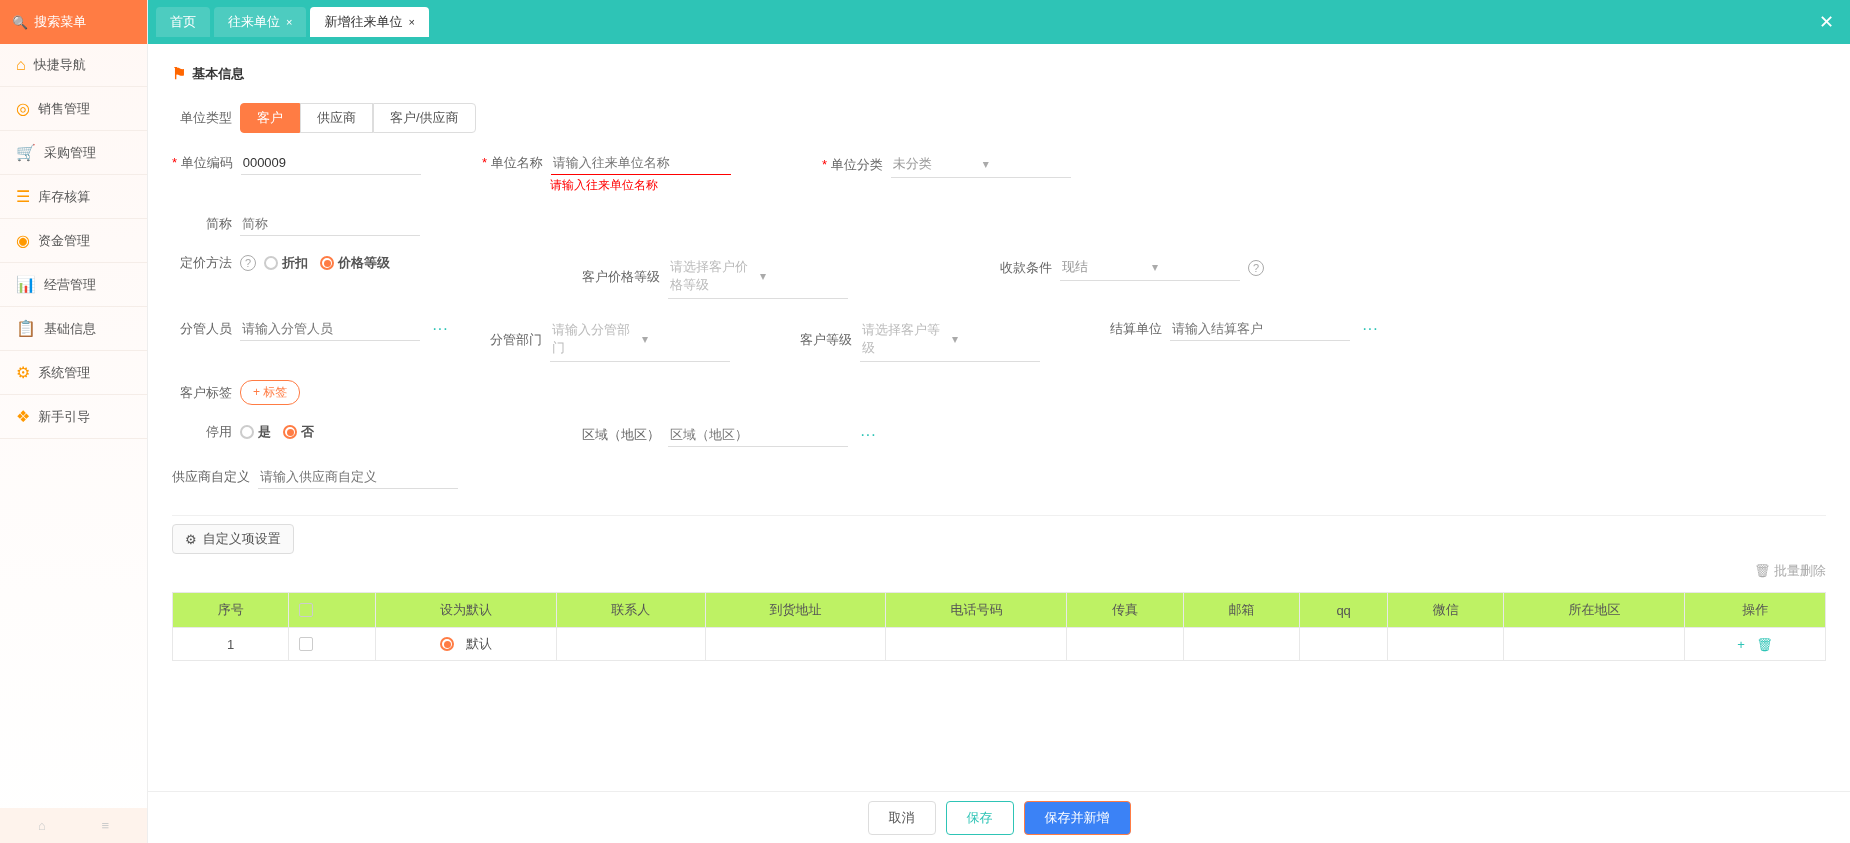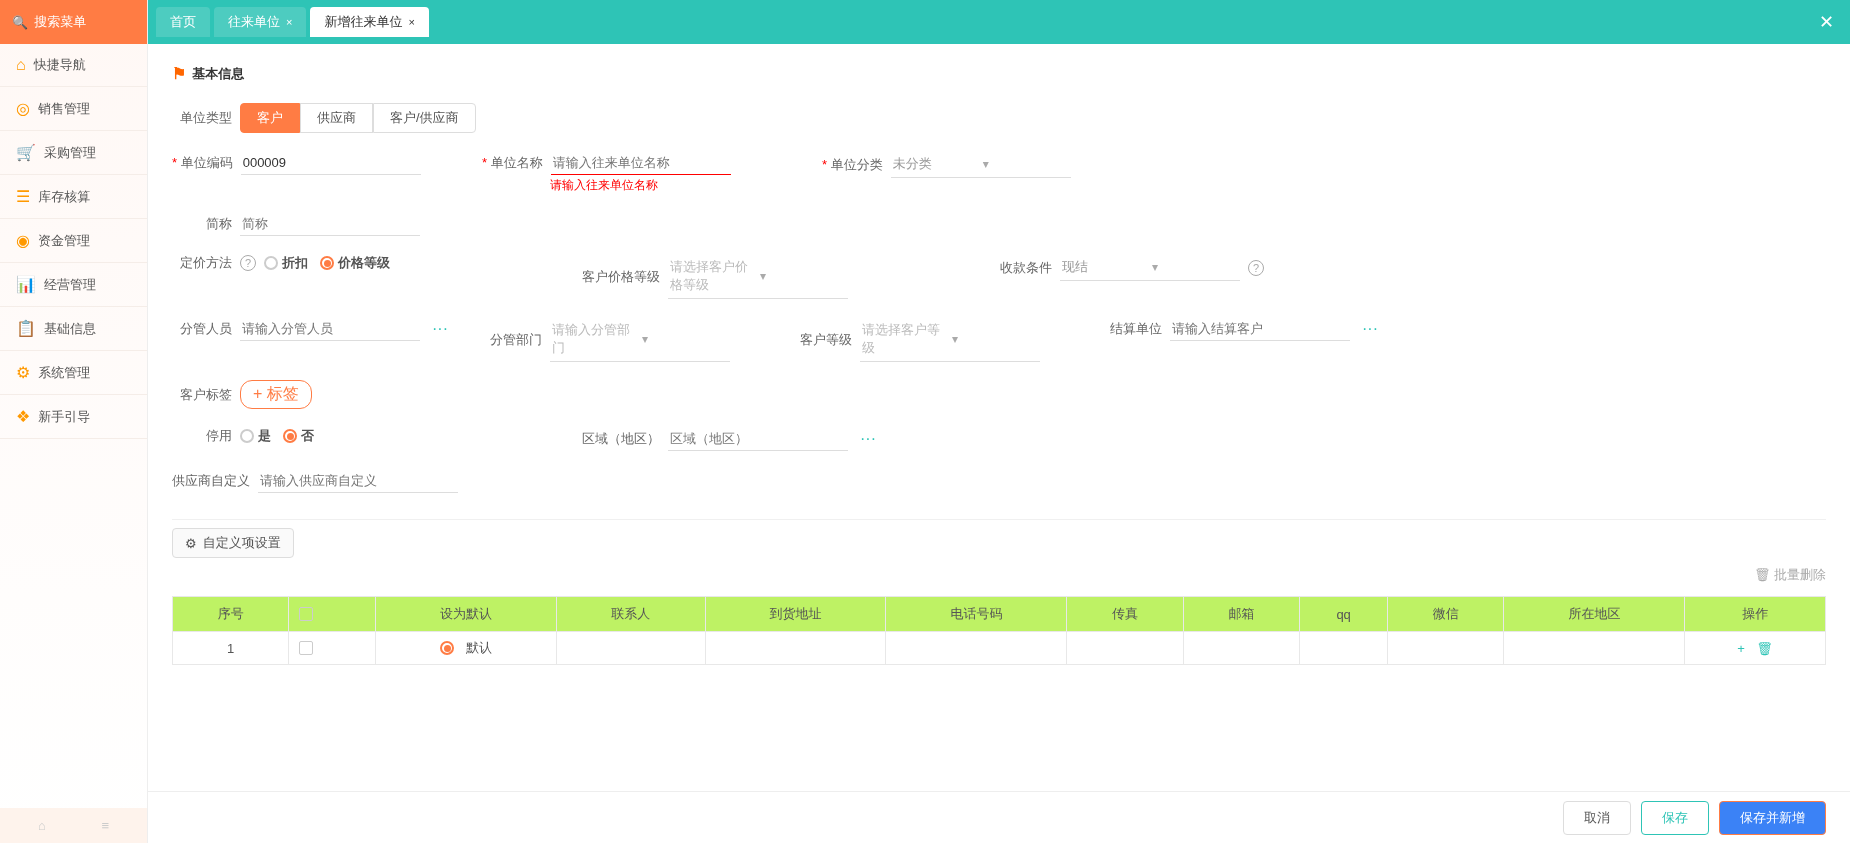--- a/index.html
+++ b/index.html
@@ -192,21 +192,21 @@
     }
 
     
     .tag-btn {
       border: 1px solid #ff7c44;
       color: #ff7c44;
       border-radius: 12px;
       padding: 3px 12px;
       background: white;
       cursor: pointer;
-      font-size: 16px;
+      font-size: 12px;
     }
 
     
     .ellipsis-btn {
       color: #2ec4b6;
       cursor: pointer;
       font-size: 16px;
       padding: 0 4px;
     }
 
@@ -257,21 +257,21 @@
       text-align: center;
       color: #555;
     }
     .data-table .col-action { color: #2ec4b6; }
 
     
     .bottom-bar {
       background: white;
       border-top: 1px solid #eee;
       display: flex;
-      justify-content: flex-end;
+      justify-content: center;
       align-items: center;
       padding: 10px 24px;
       gap: 10px;
       height: 52px;
     }
     .btn-cancel {
       border: 1px solid #ddd;
       background: white;
       color: #555;
       padding: 7px 20px;

